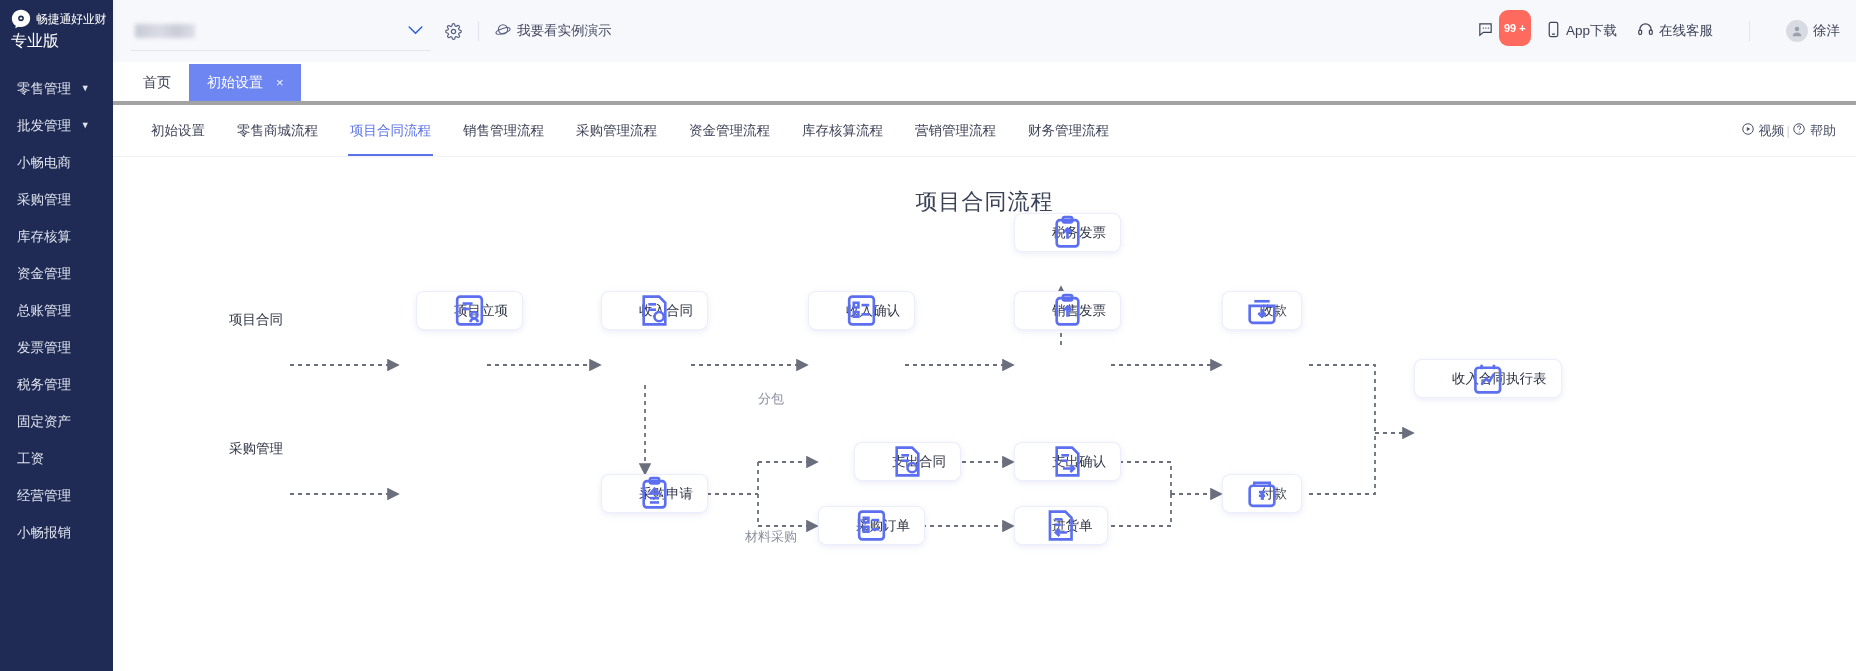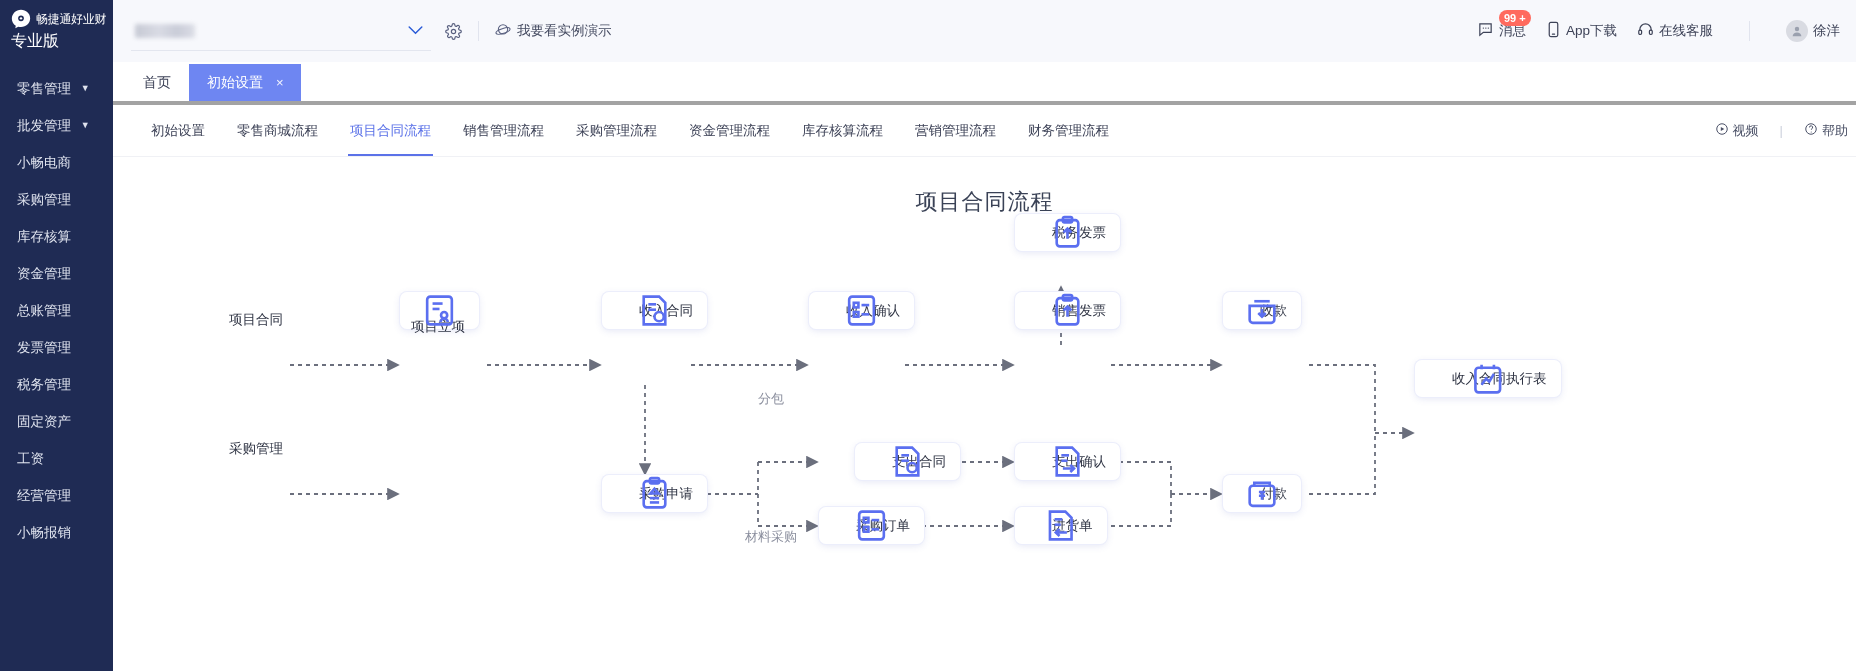--- a/index.html
+++ b/index.html
@@ -84,21 +84,21 @@
   }
   .tb-item {
     display: flex; align-items: center; gap: 5px;
     font-size: 13.5px; color: #3d4257; cursor: pointer;
     position: relative; white-space: nowrap;
   }
   .badge {
     position: absolute; top: -11px; left: 22px;
     background: #ff6a5e; color: #fff;
     font-size: 11px; line-height: 16px;
-    padding: 0 5px; border-radius: 9px;
+    padding: 10px 5px; border-radius: 9px;
     font-weight: bold;
   }
   .avatar {
     width: 22px; height: 22px; border-radius: 50%;
     background: #d9dbe2; display: flex; align-items: center; justify-content: center;
     color: #9aa0ae; flex: 0 0 22px;
   }
 
   
   .tabstrip {
@@ -130,21 +130,21 @@
     padding: 0 16px; height: 50px; line-height: 50px;
     cursor: pointer; white-space: nowrap; position: relative;
   }
   .stab.active { color: #5b72e8; }
   .stab.active::after {
     content: ""; position: absolute; left: 14px; right: 14px; bottom: 0;
     height: 2px; background: #5b72e8;
   }
   .subtabs-right {
     margin-left: auto; display: flex; align-items: center;
-    gap: 21px; font-size: 13px; color: #4a5066; padding-right: 8px; text-align: right;
+    gap: 2px; font-size: 13px; color: #4a5066; padding-right: 20px; text-align: right;
   }
   .subtabs-right .lnk { display: flex; align-items: center; gap: 4px; cursor: pointer; white-space: nowrap; }
   .subtabs-right .sep { color: #ccd0dc; }
 
   
   .canvas { flex: 1; position: relative; background: #fff; overflow: hidden; }
   .flow-title {
     position: absolute; top: 30px; left: 0; right: 0;
     text-align: center; font-size: 22px; color: #3a4256;
     letter-spacing: 1px;
@@ -411,21 +411,21 @@
             <line x1="1058" y1="337" x2="1108" y2="337" marker-end="url(#ar)"></line>
           </g>
         </svg>
 
         <div class="rowlabel" style="left:116px; top:154px;">项目合同</div>
         <div class="rowlabel" style="left:116px; top:283px;">采购管理</div>
 
         <div class="edgelabel" style="left:645px; top:233px;">分包</div>
         <div class="edgelabel" style="left:632px; top:371px;">材料采购</div>
 
-        <div class="node" style="left:287px; top:135px;flex-direction:column;">
+        <div class="node" style="left:304px; top:135px;">
           <span class="ico">
             <svg width="18" height="18" viewBox="0 0 24 24" fill="none" stroke="#5b6ff0" stroke-width="1.7">
                 <rect x="4" y="3" width="16" height="18" rx="2"></rect>
                 <line x1="7.5" y1="7.5" x2="14" y2="7.5"></line>
                 <line x1="7.5" y1="11" x2="12" y2="11"></line>
                 <circle cx="15" cy="15" r="2"></circle>
                 <path d="M12.5 19.5c.4-1.5 1.3-2.3 2.5-2.3s2.1.8 2.5 2.3"></path>
               </svg>
           </span>
           <span>项目立项</span>

